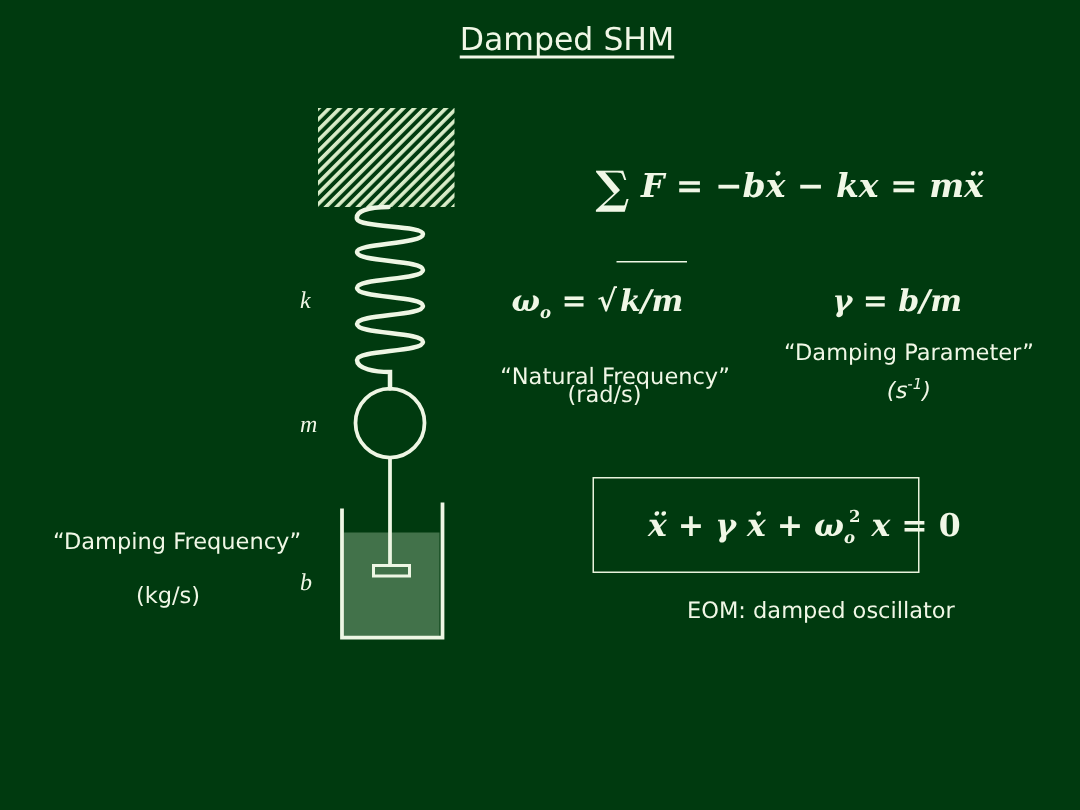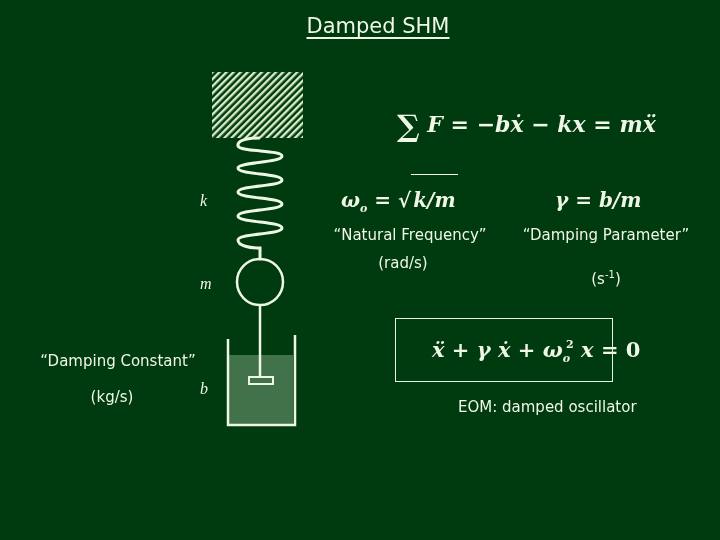--- a/index.html
+++ b/index.html
@@ -79,39 +79,39 @@
 
   <rect x="249" y="377" width="24" height="7" fill="none" stroke="#eef6e4" stroke-width="2"></rect>
 
   <path d="M 228 339 L 228 425 L 295 425 L 295 335" fill="none" stroke="#eef6e4" stroke-width="2.5"></path>
 </svg>
 
 <div class="abs sym" style="left:200px; top:192px;">k</div>
 <div class="abs sym" style="left:200px; top:275px;">m</div>
 <div class="abs sym" style="left:200px; top:380px;">b</div>
 
-<div class="abs lbl" style="left:18px; width:200px; top:352px;">“Damping Constant”</div>
+<div class="abs lbl" style="left:18px; width:200px; top:352px;">“Damping Frequency”</div>
 <div class="abs lbl" style="left:12px; width:200px; top:388px;">(kg/s)</div>
 
 <div class="abs math" style="left:397px; top:104px; font-size:22px;">
   <span class="upright" style="font-size:30px; position:relative; top:4px;">∑</span>
   <span>F = −bẋ − kx = mẍ</span>
 </div>
 
 <div class="abs math" style="left:341px; top:188px; font-size:20px;">
   <span>ω</span><span class="sub">o</span>
   <span class="upright">=</span>
   <span class="upright">√</span><span style="border-top:1.5px solid #f0f7e6; padding:13px 2px;">k/m</span>
 </div>
-<div class="abs lbl" style="left:310px; width:200px; top:226px;">“Natural Frequency”</div>
+<div class="abs lbl" style="left:310px; width:200px; top:242px;">“Natural Frequency”</div>
 <div class="abs lbl" style="left:303px; width:200px; top:254px;">(rad/s)</div>
 
 <div class="abs math" style="left:540px; top:188px; font-size:20px;margin-left:15px;">γ = b/m</div>
 <div class="abs lbl" style="left:506px; width:200px; top:226px;">“Damping Parameter”</div>
-<div class="abs lbl" style="left:506px; width:200px; top:270px;">
+<div class="abs lbl" style="left:506px; width:200px; top:251px;font-style:italic;">
   <span>(s</span><span style="font-size:10px; position:relative; top:-6px;">-1</span><span>)</span>
 </div>
 
 <div class="abs eom-box"></div>
 <div class="abs math" style="left:432px; top:337px; font-size:21px;">
   <span>ẍ</span>
   <span class="upright">+</span>
   <span>γ</span>
   <span>ẋ</span>
   <span class="upright">+</span>

